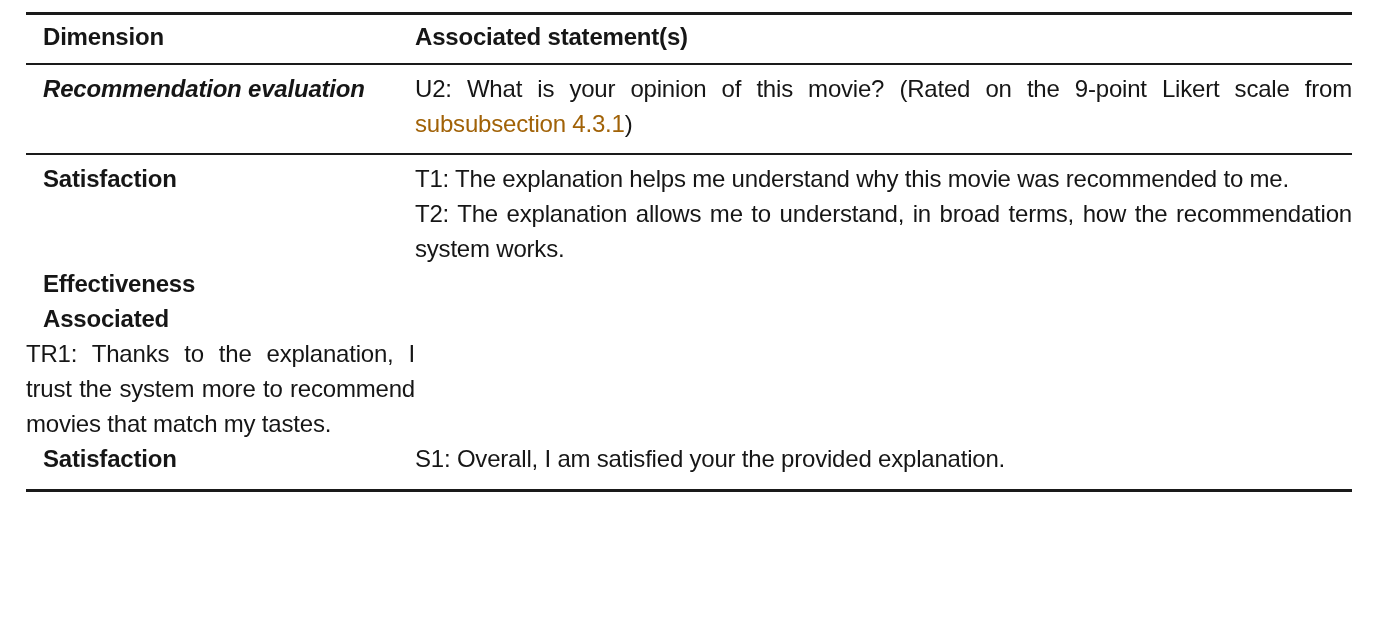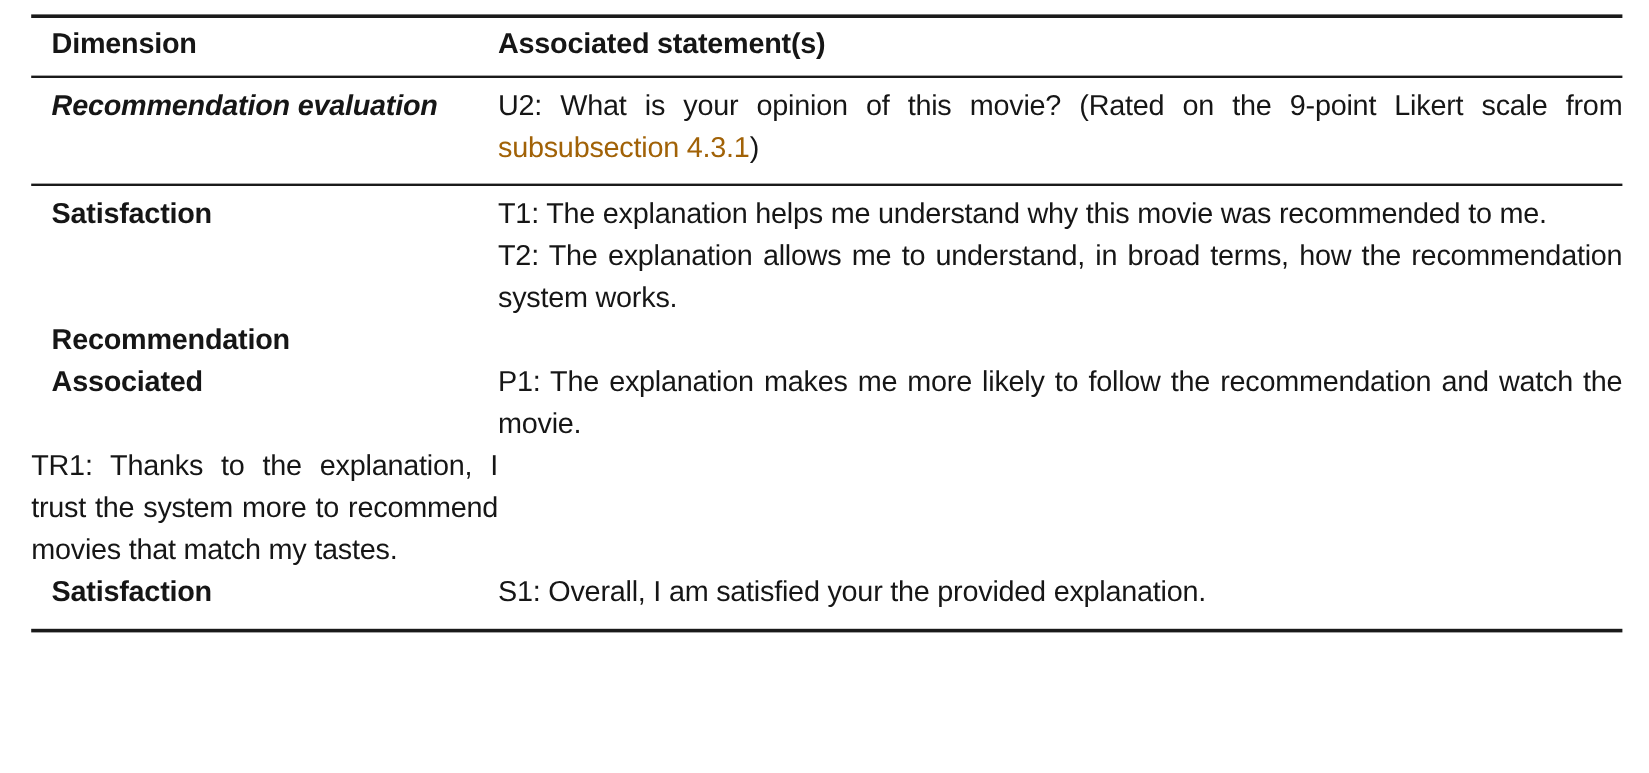--- a/index.html
+++ b/index.html
@@ -77,30 +77,27 @@
 
       <div class="row">
         <div class="c1">Satisfaction</div>
         <div class="c2">
           <p class="stmt"><b>T1</b><span>: The explanation helps me understand why this movie was recommended to me.</span></p>
           <p class="stmt"><b>T2</b><span>: The explanation allows me to understand, in broad terms, how the recommendation system works.</span></p>
         </div>
       </div>
 
       <div class="row">
-        <div class="c1">Recommendation</div>
+        <div class="c1">Effectiveness</div>
         <div class="c2">
         </div>
       </div>
 
       <div class="row">
         <div class="c1">Associated</div>
-        <div class="c2">
-          <p class="stmt"><b>P1</b><span>: The explanation makes me more likely to follow the recommendation and watch the movie.</span></p>
-        </div>
       </div>
 
       <div class="row">
         <div class="c2">
           <p class="stmt"><b>TR1</b><span>: Thanks to the explanation, I trust the system more to recommend movies that match my tastes.</span></p>
         </div>
       </div>
 
       <div class="row">
         <div class="c1">Satisfaction</div>

